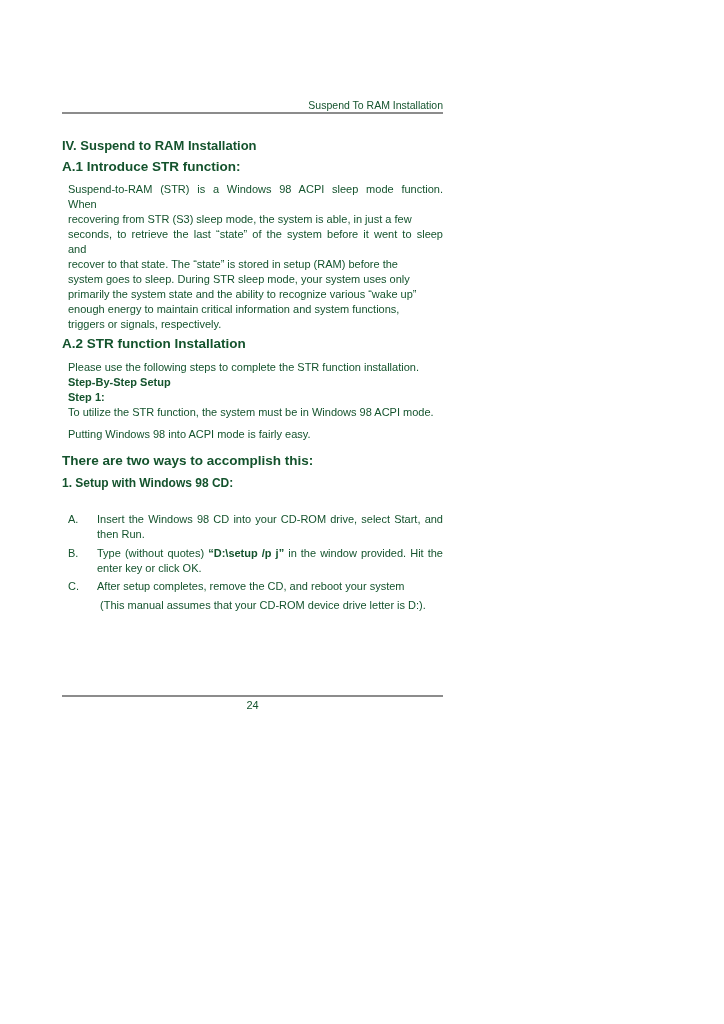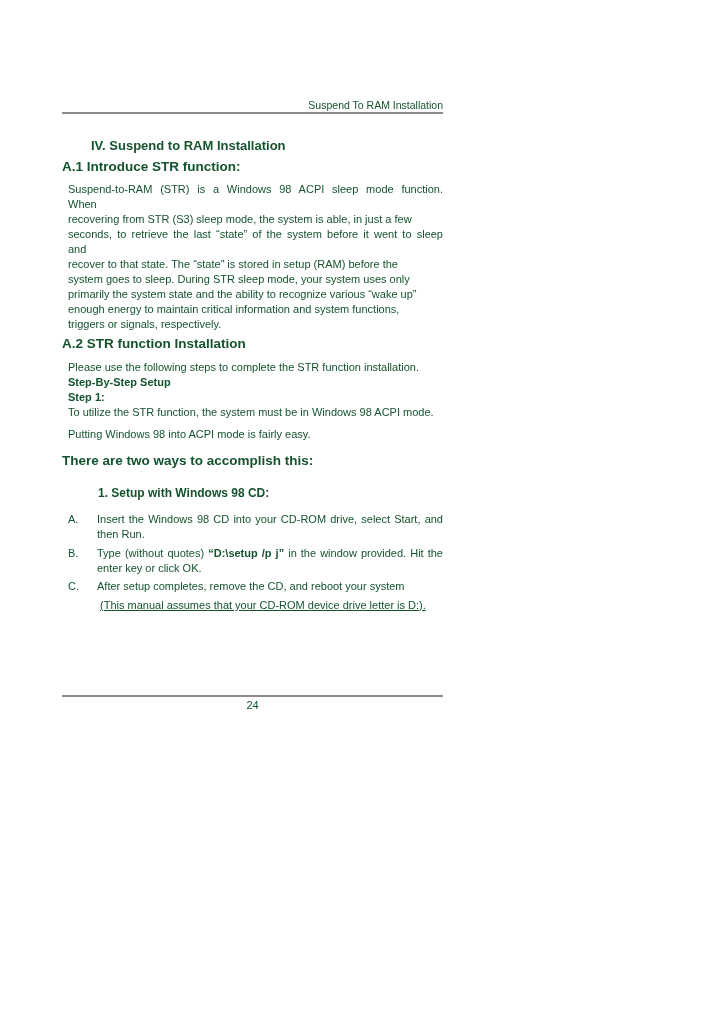--- a/index.html
+++ b/index.html
@@ -42,21 +42,21 @@
   }
 </style>
 </head>
 <body>
 
 <div class="page">
 
   <div class="abs header-title">Suspend To RAM Installation</div>
   <div class="abs rule" style="left:62px; top:112px; width:381px;"></div>
 
-  <div class="abs heading h13" style="top:138px;margin-left:29px;">IV. Suspend to RAM Installation</div>
+  <div class="abs heading h13" style="top:138px;">IV. Suspend to RAM Installation</div>
   <div class="abs heading h135" style="top:159px;">A.1 Introduce STR function:</div>
 
   <div class="abs body-block" style="top:182px;">
     <div class="line justify">Suspend-to-RAM (STR) is a Windows 98 ACPI sleep mode function.</div>
     <div class="line">When</div>
     <div class="line">recovering from STR (S3) sleep mode, the system is able, in just a few</div>
     <div class="line justify">seconds, to retrieve the last “state” of the system before it went to sleep</div>
     <div class="line">and</div>
     <div class="line">recover to that state. The “state” is stored in setup (RAM) before the</div>
     <div class="line">system goes to sleep. During STR sleep mode, your system uses only</div>
@@ -71,21 +71,21 @@
     <div class="line">Please use the following steps to complete the STR function installation.</div>
     <div class="line bold">Step-By-Step Setup</div>
     <div class="line bold">Step 1:</div>
     <div class="line">To utilize the STR function, the system must be in Windows 98 ACPI mode.</div>
   </div>
 
   <div class="abs body-block" style="top:427px;">Putting Windows 98 into ACPI mode is fairly easy.</div>
 
   <div class="abs heading h135" style="top:453px;">There are two ways to accomplish this:</div>
 
-  <div class="abs heading h12" style="top:486px;margin-left:36px;">1. Setup with Windows 98 CD:</div>
+  <div class="abs heading h12" style="top:476px;">1. Setup with Windows 98 CD:</div>
 
   <div class="abs step" style="top:512px;">
     <span class="step-label">A.</span>
     <div class="step-text">
       <div class="line justify">Insert the Windows 98 CD into your CD-ROM drive, select Start, and</div>
       <div class="line">then Run.</div>
     </div>
   </div>
 
   <div class="abs step" style="top:546px;">
@@ -95,18 +95,18 @@
       <div class="line">enter key or click OK.</div>
     </div>
   </div>
 
   <div class="abs step" style="top:579px;">
     <span class="step-label">C.</span>
     <div class="step-text">
       <div class="line">After setup completes, remove the CD, and reboot your system</div>
     </div>
   </div>
-  <div class="abs" style="left:100px; top:598px; width:343px; font-size:11px; line-height:15px;text-decoration:underline;">(This manual assumes that your CD-ROM device drive letter is D:).</div>
+  <div class="abs" style="left:100px; top:598px; width:343px; font-size:11px; line-height:15px;">(This manual assumes that your CD-ROM device drive letter is D:).</div>
 
   <div class="abs rule" style="left:62px; top:695px; width:381px;"></div>
   <div class="abs footer-number">24</div>
 
 </div>
 
 </body></html>

